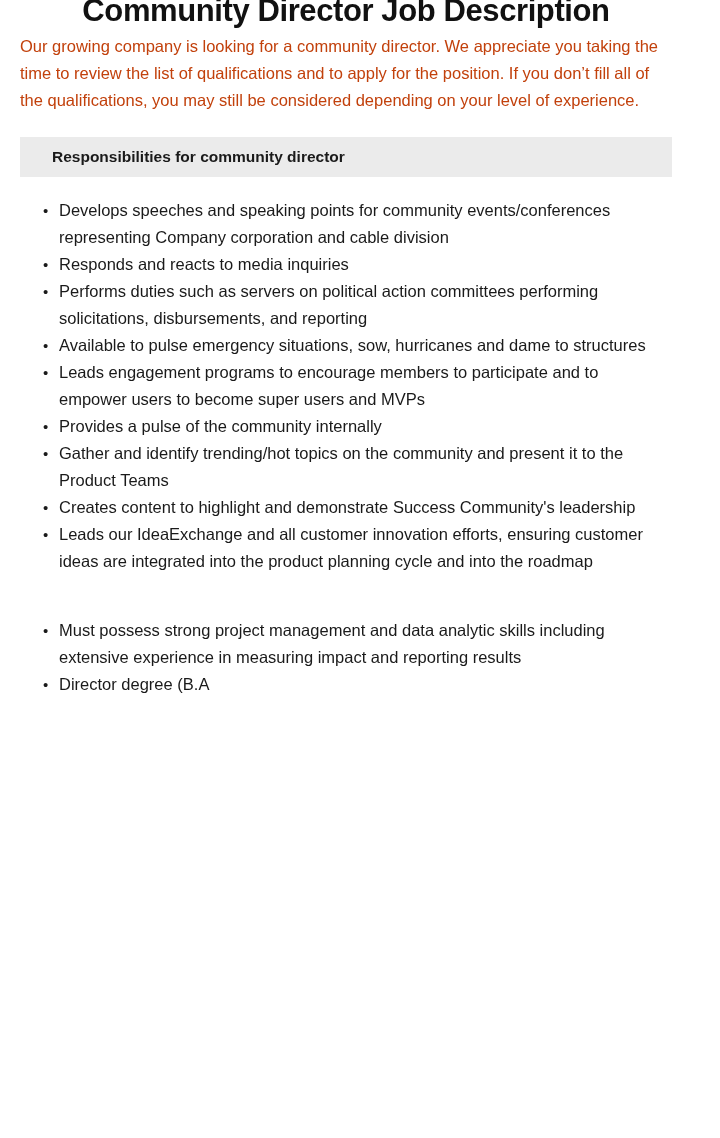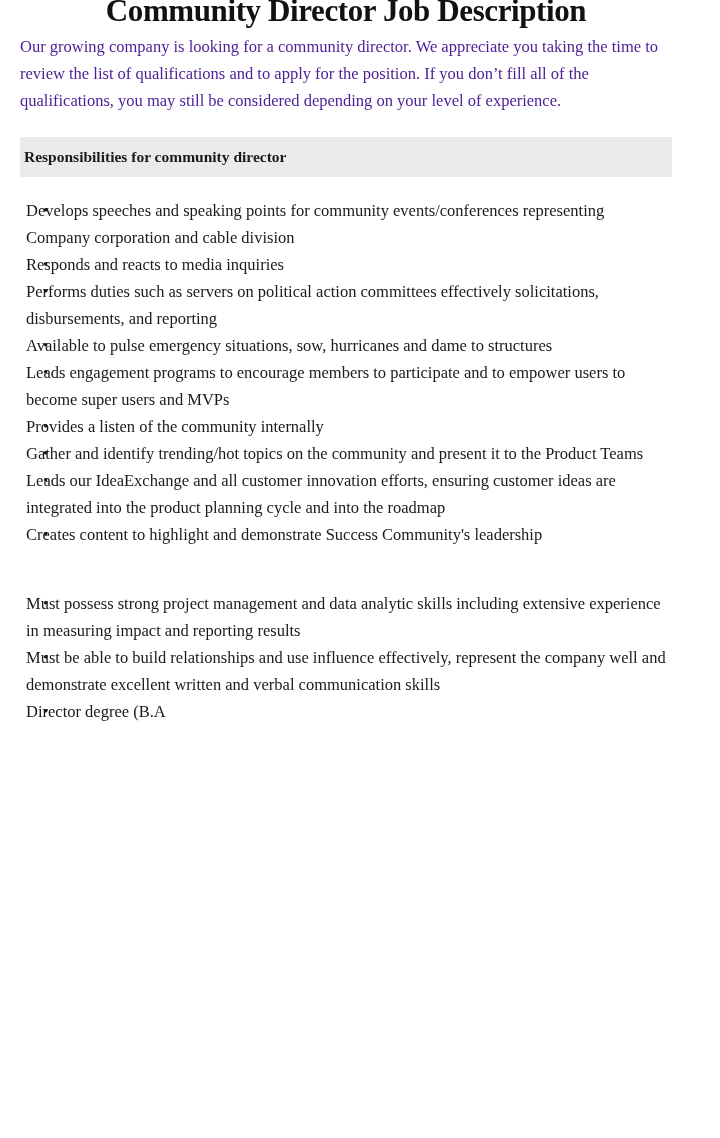--- a/index.html
+++ b/index.html
@@ -14,21 +14,20 @@
     overflow: hidden;
     font-family: "Liberation Sans", sans-serif;
     color: #1a1a1a;
     -webkit-font-smoothing: antialiased;
   }
 
   .page {
     width: 692px;
     padding: 0;
     position: relative;
-    font-family: Liberation Serif, serif;
   }
 
   
   .doc-title {
     margin: 0;
     padding: 0 20px;
     font-size: 31px;
     line-height: 40px;
     font-weight: 700;
     letter-spacing: -0.4px;
@@ -37,50 +36,50 @@
     position: relative;
     top: -9px;
   }
 
   
   .intro {
     margin: 0;
     padding: 0 28px 0 20px;
     font-size: 16.5px;
     line-height: 27px;
-    color: #4c1d95;
+    color: #c2410c;
     position: relative;
     top: -7px;
   }
 
   
   .section-bar {
     margin: 0 20px;
     background: #ebebeb;
     height: 40px;
     display: flex;
     align-items: center;
-    padding-left: 4px;
+    padding-left: 32px;
   }
   .section-bar-title {
     font-size: 15.5px;
     font-weight: 700;
     color: #1a1a1a;
     line-height: 20px;
   }
 
   
   ul.bullets {
     margin: 0;
     padding: 0;
     list-style: none;
   }
   ul.bullets li {
     position: relative;
-    padding-left: 26px;
+    padding-left: 59px;
     padding-right: 24px;
     font-size: 16.5px;
     line-height: 27px;
     color: #1a1a1a;
   }
   ul.bullets li::before {
     content: "\2022";
     position: absolute;
     left: 43px;
     top: 0;
@@ -108,35 +107,34 @@
 
   <div class="section-bar">
     <span class="section-bar-title">Responsibilities for community director</span>
   </div>
 
   <div class="gap-after-bar"></div>
 
   <ul class="bullets">
     <li>Develops speeches and speaking points for community events/conferences representing Company corporation and cable division</li>
     <li>Responds and reacts to media inquiries</li>
-    <li>Performs duties such as servers on political action committees effectively solicitations, disbursements, and reporting</li>
+    <li>Performs duties such as servers on political action committees performing solicitations, disbursements, and reporting</li>
     <li>Available to pulse emergency situations, sow, hurricanes and dame to structures</li>
     <li>Leads engagement programs to encourage members to participate and to empower users to become super users and MVPs</li>
-    <li>Provides a listen of the community internally</li>
+    <li>Provides a pulse of the community internally</li>
     <li>Gather and identify trending/hot topics on the community and present it to the Product Teams</li>
+    <li>Creates content to highlight and demonstrate Success Community's leadership</li>
     <li>Leads our IdeaExchange and all customer innovation efforts, ensuring customer ideas are integrated into the product planning cycle and into the roadmap</li>
-    <li>Creates content to highlight and demonstrate Success Community's leadership</li>
   </ul>
 
   <div class="gap-before-bar"></div>
 
 
   <div class="gap-after-bar"></div>
 
   <ul class="bullets">
     <li>Must possess strong project management and data analytic skills including extensive experience in measuring impact and reporting results</li>
-    <li>Must be able to build relationships and use influence effectively, represent the company well and demonstrate excellent written and verbal communication skills</li>
     <li>Director degree (B.A</li>
   </ul>
 
   <div class="spacer-bottom"></div>
 
 </div>
 
 </body></html>

